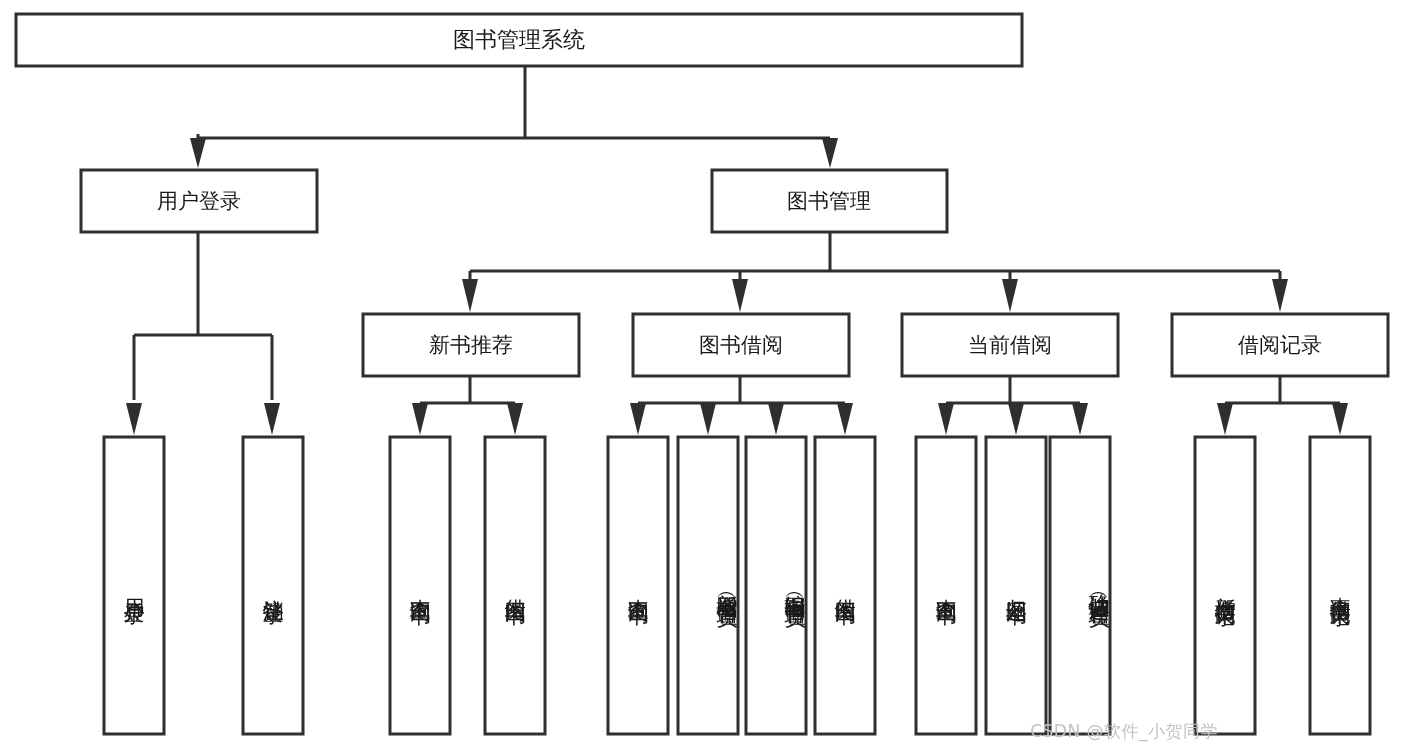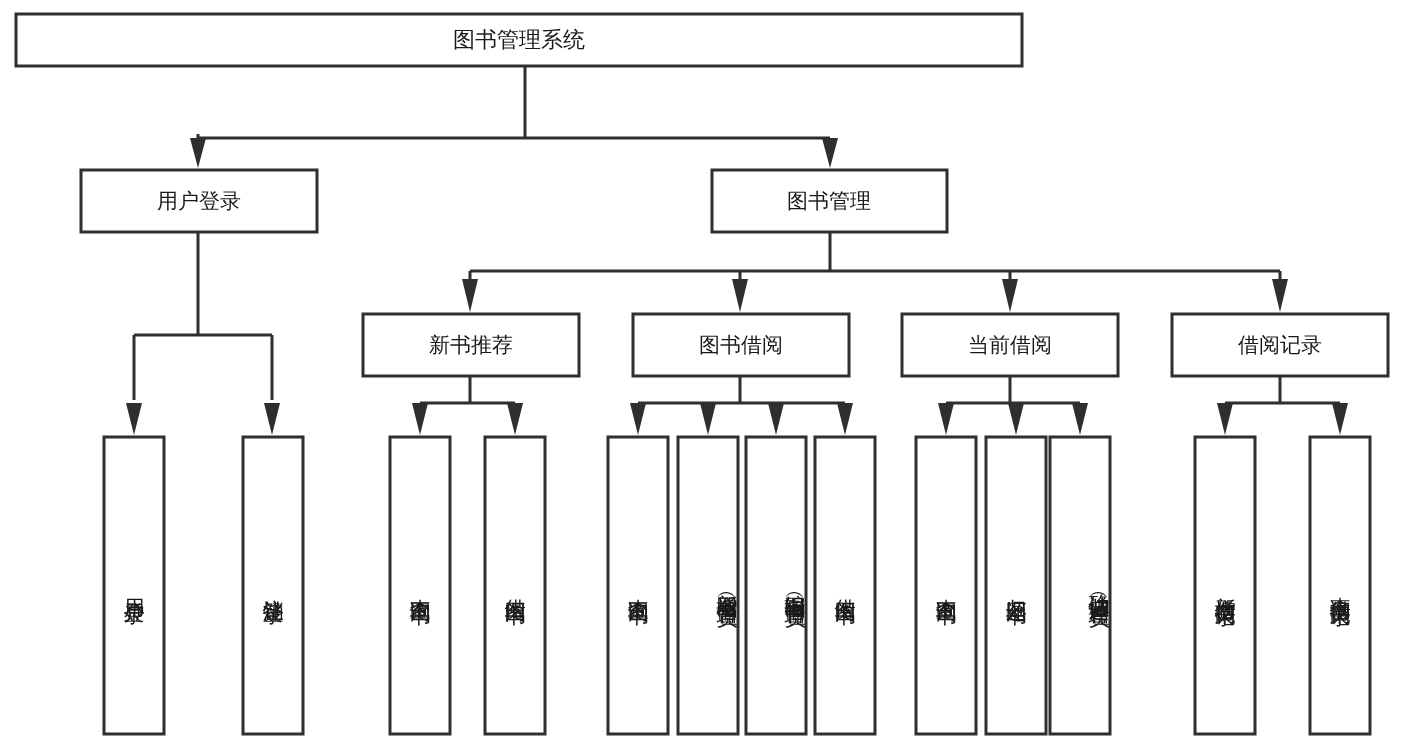--- a/index.html
+++ b/index.html
@@ -193,14 +193,15 @@
   <div class="leaf-text-wrap" style="left:608px; top:437px; width:60px; height:297px;">查询图书</div>
   <div class="leaf-text-wrap" style="left:678px; top:440px; width:60px; height:291px; align-items:flex-start;">新增图书（管理员）</div>
   <div class="leaf-text-wrap" style="left:746px; top:440px; width:60px; height:291px; align-items:flex-start;">编辑图书（管理员）</div>
   <div class="leaf-text-wrap" style="left:815px; top:437px; width:60px; height:297px;">借阅图书</div>
   <div class="leaf-text-wrap" style="left:916px; top:437px; width:60px; height:297px;">查询图书</div>
   <div class="leaf-text-wrap" style="left:986px; top:437px; width:60px; height:297px;">归还图书</div>
   <div class="leaf-text-wrap" style="left:1050px; top:440px; width:60px; height:291px; align-items:flex-start;">确认归还（管理员）</div>
   <div class="leaf-text-wrap" style="left:1195px; top:437px; width:60px; height:297px;">新增借阅记录</div>
   <div class="leaf-text-wrap" style="left:1310px; top:437px; width:60px; height:297px;">查询借阅记录</div>
 
+  <div id="watermark">CSDN @软件_小贺同学</div>
 
 </div>
 
 </body></html>

